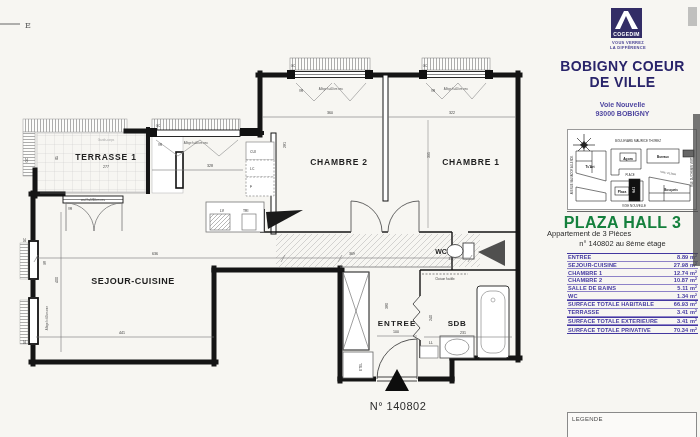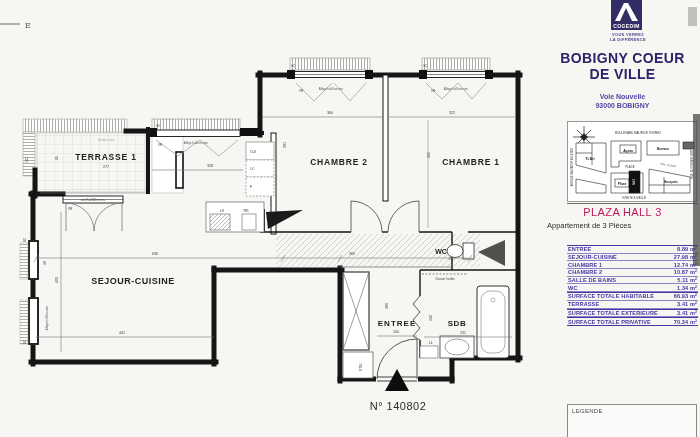--- a/index.html
+++ b/index.html
@@ -1,33 +1,33 @@
 <!DOCTYPE html>
 <html><head>
 <meta charset="utf-8">
 <style>
   html,body{margin:0;padding:0;background:#e8e7e3;}
   .page{position:relative;width:700px;height:437px;background:#f7f6f2;overflow:hidden;
         font-family:"Liberation Sans", sans-serif;}
   .plan-svg{position:absolute;left:0;top:0;}
   
-  .panel{position:absolute;left:545px;top:0;width:155px;height:382px;}
+  .panel{position:absolute;left:545px;top:8px;width:155px;height:382px;}
   .logo-box{position:absolute;left:66px;top:0;width:31px;height:30px;background:#332d66;}
   .logo-box svg{display:block;}
   .tagline{position:absolute;left:33px;top:32px;width:100px;text-align:center;
            font-size:4px;line-height:5px;font-weight:bold;color:#4a4494;letter-spacing:.3px;}
   .proj-title{position:absolute;left:2px;top:50px;width:151px;text-align:center;
               font-size:14px;line-height:16px;font-weight:bold;color:#29246a;letter-spacing:.4px;}
   .proj-addr{position:absolute;left:2px;top:93px;width:151px;text-align:center;
              font-size:7px;line-height:8.5px;font-weight:bold;color:#4f46a0;}
   .map-box{position:absolute;left:22px;top:121px;width:130px;height:81px;background:#fff;
            border:1px solid #9a9a9a;box-sizing:border-box;}
   .rule{position:absolute;left:22px;top:203px;width:131px;border-top:1px solid #6a6a6a;}
   .unit-hall{position:absolute;left:2px;top:206px;width:151px;text-align:center;
-             font-size:11px;font-weight:normal;color:#be185d;letter-spacing:.4px;}
+             font-size:16px;font-weight:bold;color:#15803d;letter-spacing:.4px;}
   .unit-type{position:absolute;left:2px;top:221px;width:151px;text-align:left;font-size:7.5px;color:#2b2b2b;}
   .unit-detail{position:absolute;left:2px;top:231px;width:151px;text-align:center;font-size:7.5px;color:#2b2b2b;}
   .surf-table{position:absolute;left:22px;top:245px;width:131px;border-top:1.4px solid #4338a0;}
   .surf-row{display:flex;justify-content:space-between;align-items:center;height:6.7px;
             border-bottom:.6px solid #8d82c8;font-size:5.6px;font-weight:bold;color:#4338a0;
             padding:0 1px;letter-spacing:.1px;}
   .surf-row.heavy{border-top:1.2px solid #4338a0;}
   .surf-row.last{border-bottom:1.5px solid #4338a0;}
   .legend-box{position:absolute;left:22px;top:404px;width:130px;height:40px;background:#fbfaf8;
               border:1px solid #8a8a8a;box-sizing:border-box;font-size:6px;color:#4a4a4a;
@@ -344,20 +344,21 @@
           <text transform="rotate(-90,66.5,60)" x="66.5" y="60" font-size="2.6" fill="#fff" font-weight="normal">Hall 3</text>
         </g>
         <text x="62" y="46" font-size="2.8" fill="#333" text-anchor="middle">PLACE</text>
         <text transform="rotate(10,100,44)" x="100" y="44" font-size="2.5" fill="#444" text-anchor="middle">MAIL VICTOR</text>
       </svg>
     </div>
 
     <div class="rule"></div>
     <div class="unit-hall">PLAZA HALL 3</div>
     <div class="unit-type">Appartement de 3 Pièces</div>
+    <div class="unit-detail">n° 140802 au 8ème étage</div>
 
     <div class="surf-table">
       <div class="surf-row">
         <span>ENTREE</span>
         <span>8.89 m²</span>
       </div>
       <div class="surf-row">
         <span>SEJOUR-CUISINE</span>
         <span>27.98 m²</span>
       </div>

